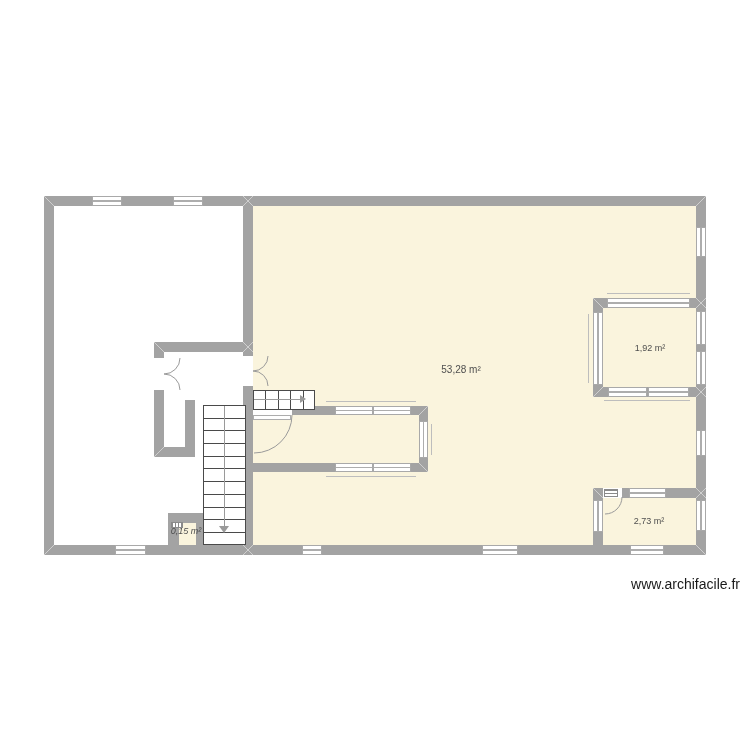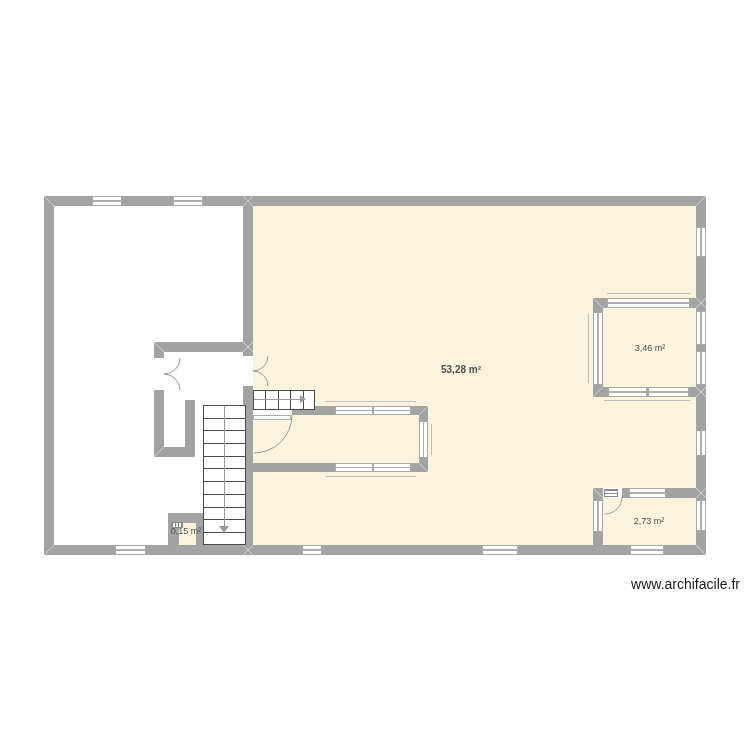--- a/index.html
+++ b/index.html
@@ -21,21 +21,21 @@
   .guide{position:absolute;background:var(--line);}
   .arrow-down{position:absolute;width:0;height:0;border-left:5px solid transparent;
               border-right:5px solid transparent;border-top:7px solid var(--line);}
   .arrow-right{position:absolute;width:0;height:0;border-top:4px solid transparent;
                border-bottom:4px solid transparent;border-left:6px solid var(--line);}
   .radiator{position:absolute;box-sizing:border-box;border:1px solid #8a8a8a;}
   .rad-h{background:repeating-linear-gradient(to bottom,#8a8a8a 0 1px,#fff 1px 3px);}
   .rad-v{background:repeating-linear-gradient(to right,#8a8a8a 0 1px,#fff 1px 3px);}
   .room-label{position:absolute;transform:translate(-50%,-50%);color:var(--label);
               font-size:9px;white-space:nowrap;}
-  .room-label.big{font-size:10px;font-weight:bold;}
+  .room-label.big{font-size:10px;}
   .watermark{position:absolute;right:10px;top:576px;color:var(--watermark);font-size:14px;}
   svg.overlay{position:absolute;left:0;top:0;pointer-events:none;}
 </style>
 </head>
 <body>
 
 <div class="canvas">
 
   <div class="fill" style="left:54px;top:206px;width:189px;height:339px;background:#fff;"></div>
   <div class="fill" style="left:253px;top:206px;width:443px;height:339px;background:var(--room-fill);"></div>
@@ -145,18 +145,18 @@
       <line x1="706" y1="387" x2="696" y2="397"></line>
       <line x1="593" y1="488" x2="603" y2="498"></line>
       <line x1="696" y1="488" x2="706" y2="498"></line>
       <line x1="706" y1="488" x2="696" y2="498"></line>
       <line x1="428" y1="406" x2="419" y2="415"></line>
       <line x1="428" y1="472" x2="419" y2="463"></line>
     </g>
   </svg>
 
   <div class="room-label big" style="left:461px;top:369px;">53,28 m²</div>
-  <div class="room-label" style="left:650px;top:348px;">3,46 m²</div>
+  <div class="room-label" style="left:650px;top:348px;">1,92 m²</div>
   <div class="room-label" style="left:649px;top:521px;">2,73 m²</div>
-  <div class="room-label" style="left:186px;top:531px;z-index:5;">0,15 m²</div>
+  <div class="room-label" style="left:186px;top:531px;z-index:5;font-style:italic;">0,15 m²</div>
 
   <div class="watermark">www.archifacile.fr</div>
 </div>
 
 </body></html>

